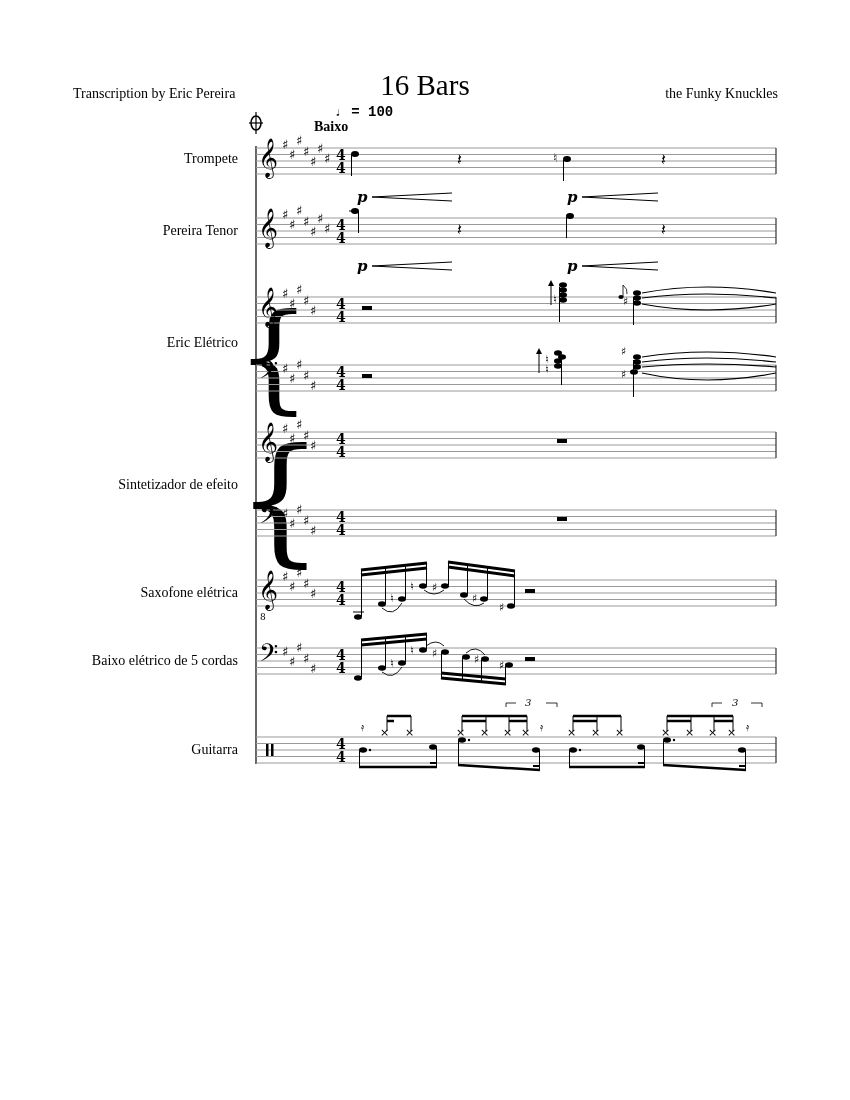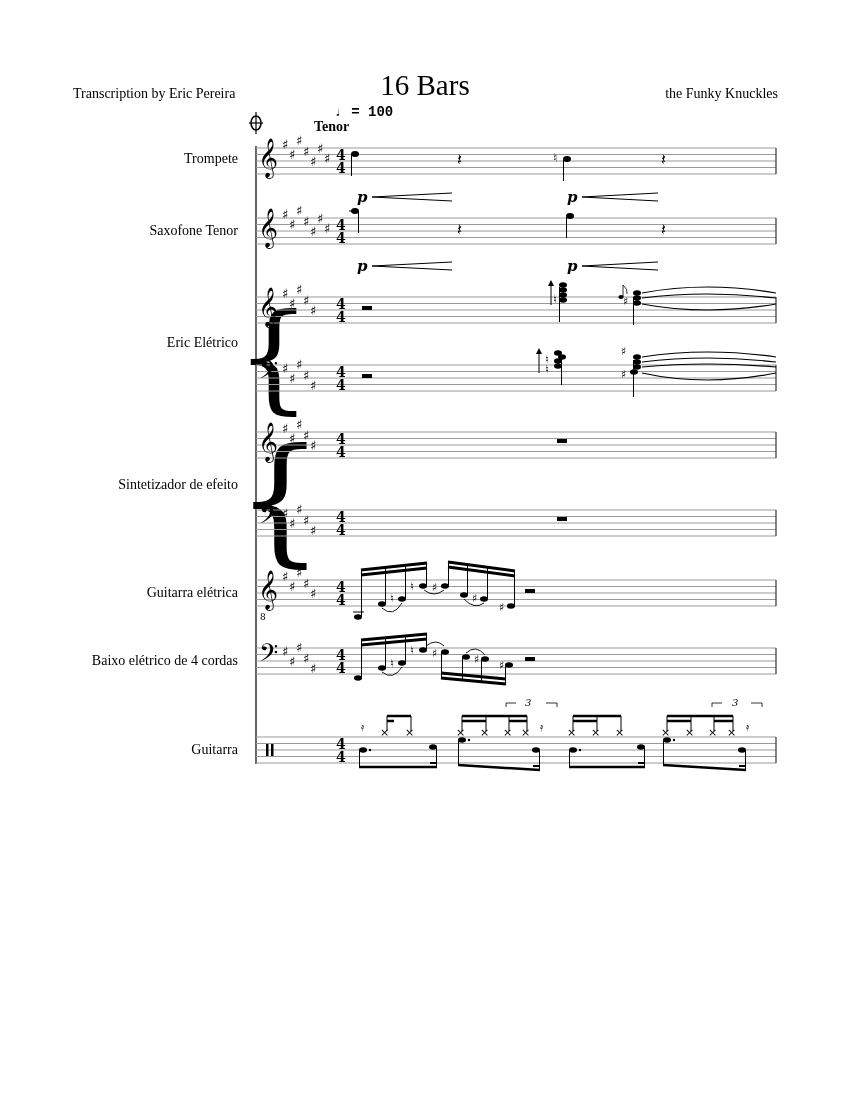--- a/index.html
+++ b/index.html
@@ -18,28 +18,28 @@
   .tuplet { font-family:"DejaVu Serif", serif; font-style:italic; font-size:10px; }
 </style>
 </head>
 <body>
 
 <div class="abs title">16 Bars</div>
 <div class="abs composer-left">Transcription by Eric Pereira</div>
 <div class="abs composer-right">the Funky Knuckles</div>
 
 <div class="abs tempo"><span class="note">♩</span> <span>= 100</span></div>
-<div class="abs swing">Tenor</div>
+<div class="abs swing">Baixo</div>
 
 <div class="abs inst" style="top:151px;">Trompete</div>
-<div class="abs inst" style="top:223px;">Saxofone Tenor</div>
+<div class="abs inst" style="top:223px;">Pereira Tenor</div>
 <div class="abs inst" style="top:335px;">Eric Elétrico</div>
 <div class="abs inst" style="top:477px;text-align:right;">Sintetizador de efeito</div>
-<div class="abs inst" style="top:585px;">Guitarra elétrica</div>
-<div class="abs inst" style="top:653px;">Baixo elétrico de 4 cordas</div>
+<div class="abs inst" style="top:585px;">Saxofone elétrica</div>
+<div class="abs inst" style="top:653px;">Baixo elétrico de 5 cordas</div>
 <div class="abs inst" style="top:742px;">Guitarra</div>
 
 <svg class="score" width="850" height="1100" viewBox="0 0 850 1100">
   <defs>
     <g id="staff5">
       <line x1="0" y1="0" x2="520" y2="0" stroke="#999" stroke-width="1"></line>
       <line x1="0" y1="6.5" x2="520" y2="6.5" stroke="#999" stroke-width="1"></line>
       <line x1="0" y1="13" x2="520" y2="13" stroke="#999" stroke-width="1"></line>
       <line x1="0" y1="19.5" x2="520" y2="19.5" stroke="#999" stroke-width="1"></line>
       <line x1="0" y1="26" x2="520" y2="26" stroke="#999" stroke-width="1"></line>

